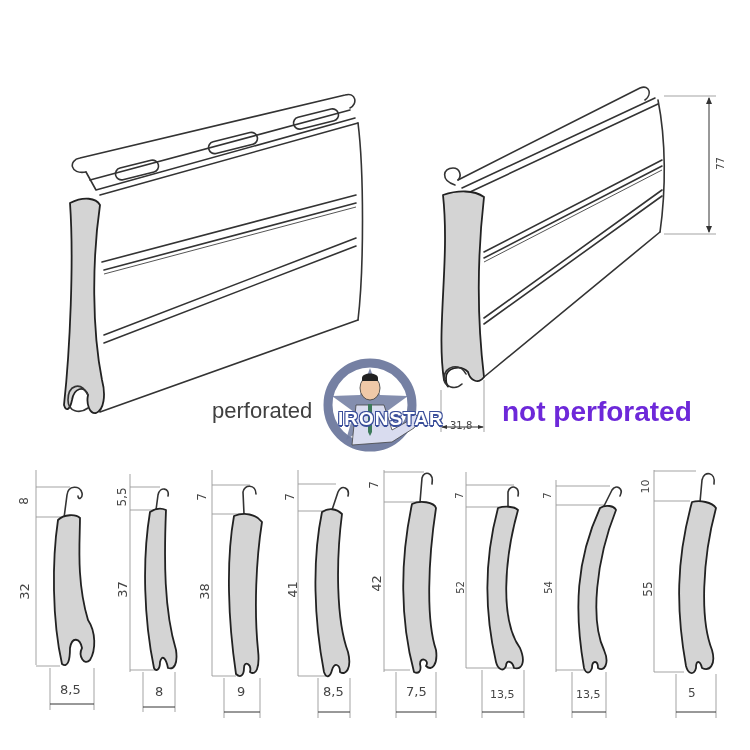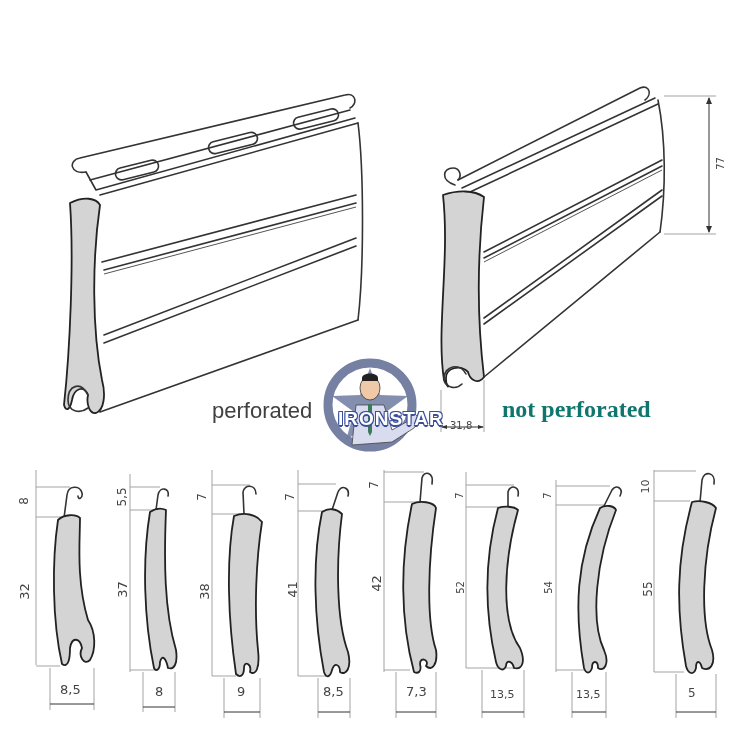--- a/index.html
+++ b/index.html
@@ -1,21 +1,21 @@
 <!DOCTYPE html>
 <html><head>
 <meta charset="utf-8">
 <style>
   html,body{margin:0;padding:0;background:#fff;}
   body{width:750px;height:750px;position:relative;overflow:hidden;font-family:"DejaVu Sans",sans-serif;color:#333;}
   svg{position:absolute;left:0;top:0;}
   .lbl{position:absolute;font-family:"DejaVu Sans",sans-serif;color:#444;font-size:12px;}
   .lbl.vert{transform:rotate(-90deg);transform-origin:center center;}
   .title-perf{position:absolute;left:212px;top:398px;font-size:22px;color:#404040;font-family:"Liberation Sans",sans-serif;}
-  .title-notperf{position:absolute;left:502px;top:396px;font-size:24px;font-weight:bold;color:#0f766e;font-family:Liberation Serif, serif;}
+  .title-notperf{position:absolute;left:502px;top:396px;font-size:28px;font-weight:bold;color:#6d28d9;font-family:Liberation Sans, sans-serif;}
   .logo-text{position:absolute;left:338px;top:408px;font-size:19px;font-weight:bold;color:#fff;letter-spacing:1px;font-family:"Liberation Sans",sans-serif;
     text-shadow:-1px -1px 0 #3b4f9a,1px -1px 0 #3b4f9a,-1px 1px 0 #3b4f9a,1px 1px 0 #3b4f9a,0 2px 0 #3b4f9a;}
 </style>
 </head>
 <body>
 
 <svg width="750" height="750" viewBox="0 0 750 750">
   <defs>
     <style>
       .ol{fill:none;stroke:#333;stroke-width:1.6;stroke-linejoin:round;stroke-linecap:round;}
@@ -193,21 +193,21 @@
 <div class="lbl vert" style="left:198px;top:490px;">7</div>
 <div class="lbl vert" style="left:196px;top:584px;font-size:13px;">38</div>
 <div class="lbl" style="left:237px;top:684px;font-size:13px;">9</div>
 
 <div class="lbl vert" style="left:286px;top:490px;">7</div>
 <div class="lbl vert" style="left:284px;top:582px;font-size:13px;">41</div>
 <div class="lbl" style="left:323px;top:684px;font-size:13px;">8,5</div>
 
 <div class="lbl vert" style="left:370px;top:478px;">7</div>
 <div class="lbl vert" style="left:368px;top:576px;font-size:13px;">42</div>
-<div class="lbl" style="left:406px;top:684px;font-size:13px;">7,3</div>
+<div class="lbl" style="left:406px;top:684px;font-size:13px;">7,5</div>
 
 <div class="lbl vert" style="left:456px;top:490px;font-size:10px;">7</div>
 <div class="lbl vert" style="left:454px;top:582px;font-size:10px;">52</div>
 <div class="lbl" style="left:490px;top:688px;font-size:11px;">13,5</div>
 
 <div class="lbl vert" style="left:544px;top:490px;font-size:10px;">7</div>
 <div class="lbl vert" style="left:542px;top:582px;font-size:10px;">54</div>
 <div class="lbl" style="left:576px;top:688px;font-size:11px;">13,5</div>
 
 <div class="lbl vert" style="left:638px;top:480px;font-size:11px;">10</div>

